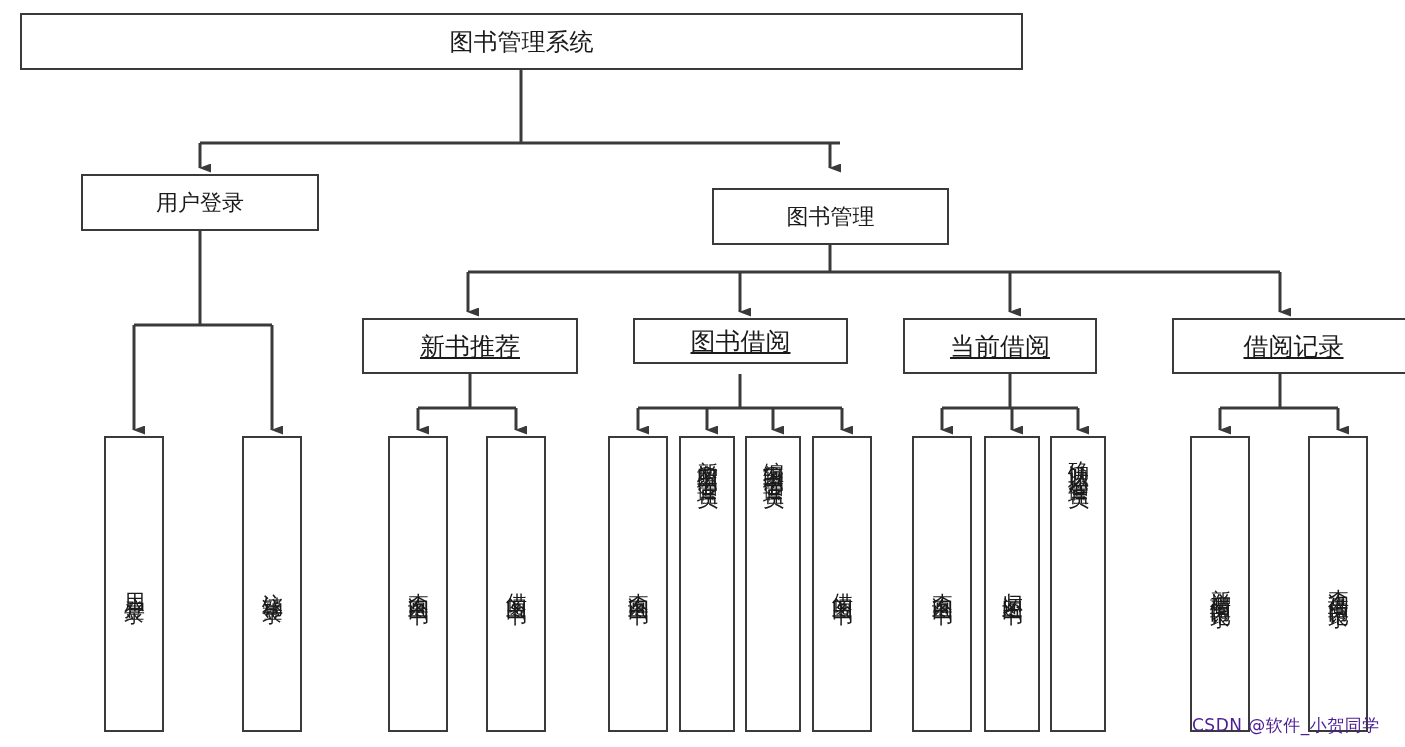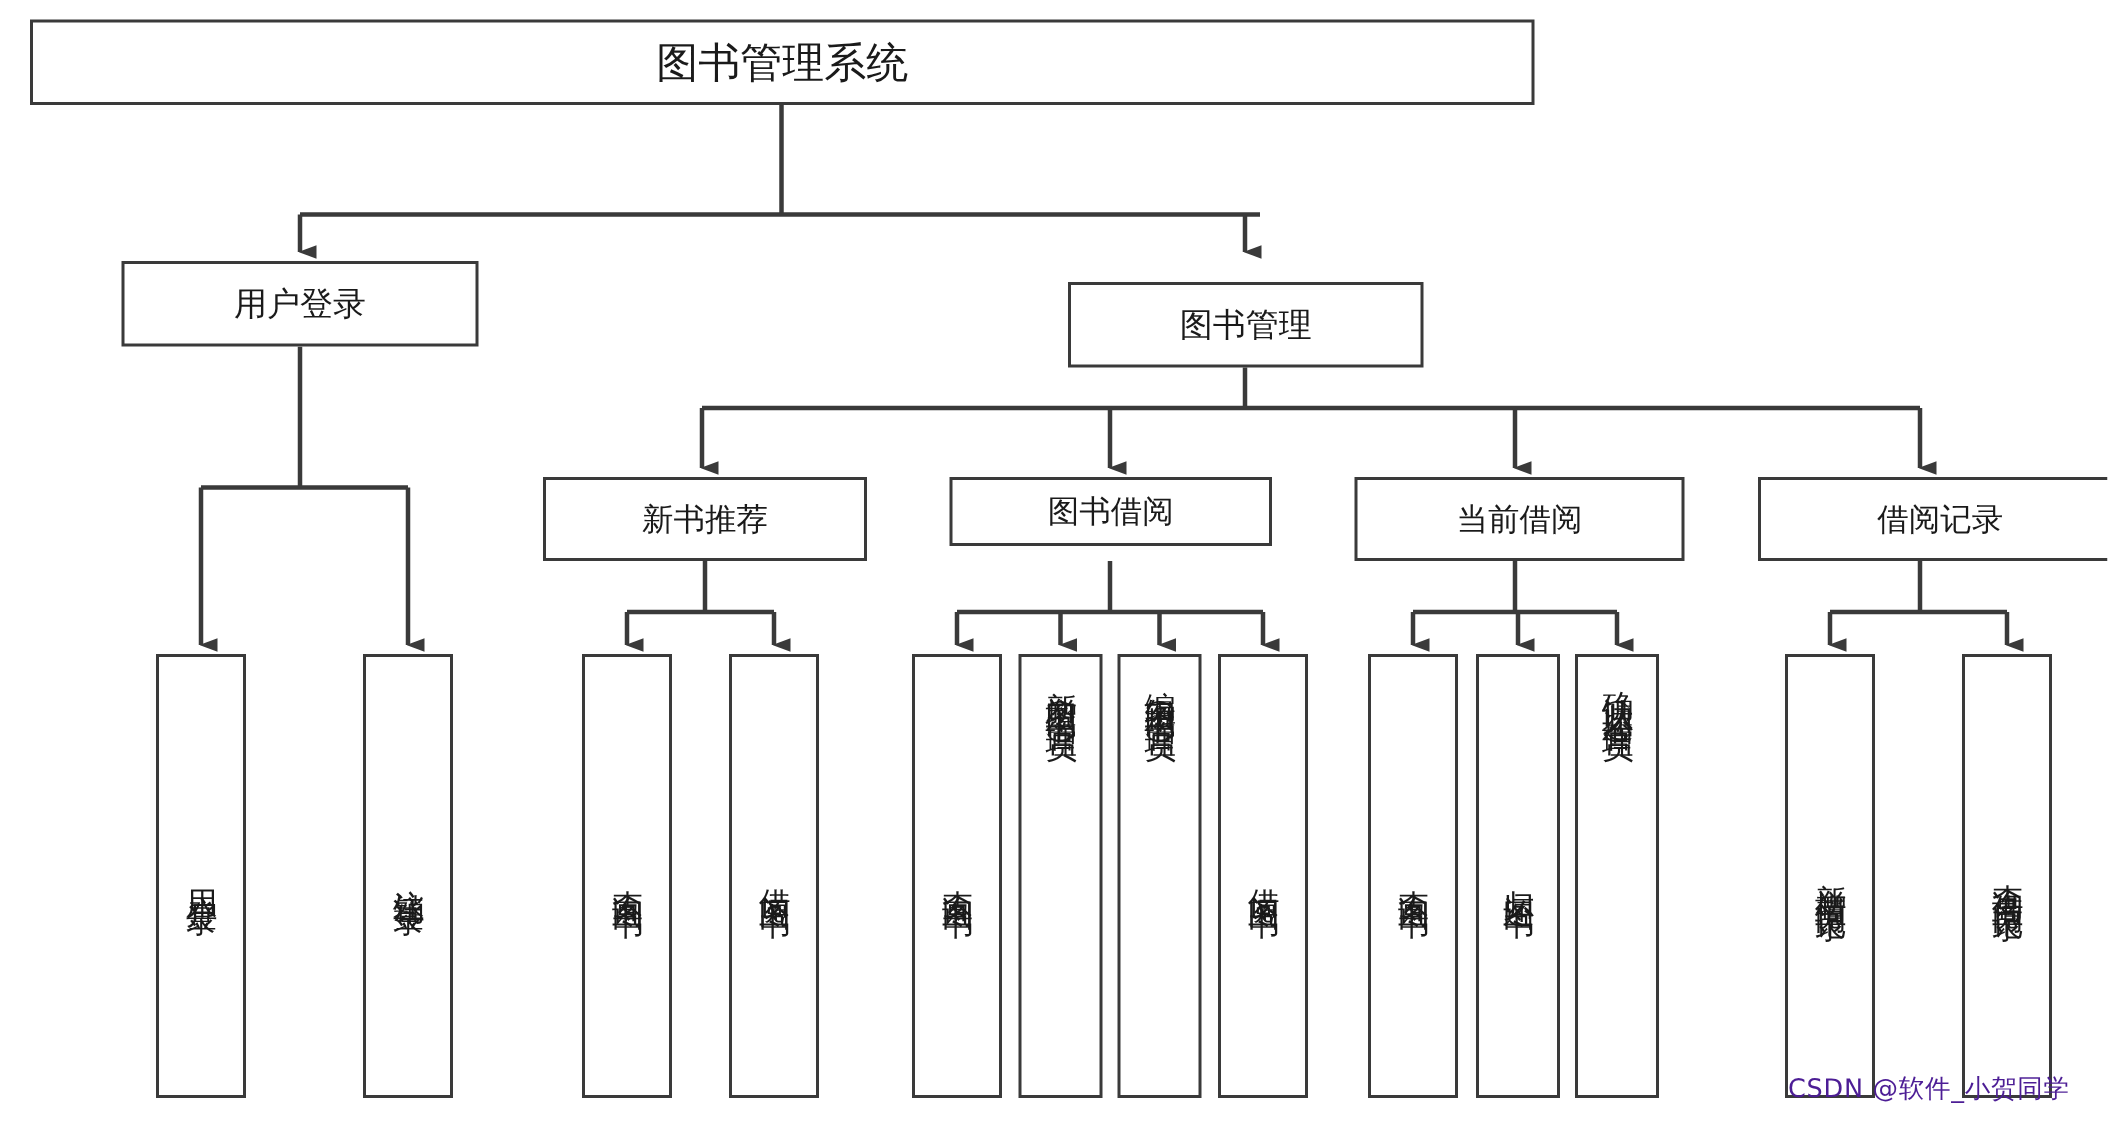--- a/index.html
+++ b/index.html
@@ -30,27 +30,28 @@
     position: absolute;
     box-sizing: border-box;
     background: #ffffff;
     border: 2px solid #3a3a3a;
     display: flex;
     align-items: center;
     justify-content: center;
     color: #1a1a1a;
   }
   .node.root {
-    font-size: 28px;
+    font-size: 24px;
   }
   .node.level2 {
     font-size: 22px;
   }
   .node.level3 {
-    font-size: 21px;
+    font-size: 25px;
+    text-decoration: underline;
   }
   
   .node.leaf {
     align-items: flex-start;
     justify-content: center;
     padding-top: 6px;
   }
   .vtext {
     writing-mode: vertical-rl;
     text-orientation: upright;
@@ -137,21 +138,21 @@
   <div class="node level2" style="left:712px; top:188px; width:237px; height:57px;">
     <span>图书管理</span>
   </div>
 
   <div class="node level3" style="left:362px; top:318px; width:216px; height:56px;">
     <span>新书推荐</span>
   </div>
   <div class="node level3" style="left:633px; top:318px; width:215px; height:46px;">
     <span>图书借阅</span>
   </div>
-  <div class="node level3" style="left:903px; top:318px; width:220px; height:56px;">
+  <div class="node level3" style="left:903px; top:318px; width:194px; height:56px;">
     <span>当前借阅</span>
   </div>
   <div class="node level3" style="left:1172px; top:318px; width:243px; height:56px;">
     <span>借阅记录</span>
   </div>
 
   <div class="node leaf centered" style="left:104px; top:436px; width:60px; height:296px;">
     <span class="vtext">用户登录</span>
   </div>
   <div class="node leaf centered" style="left:242px; top:436px; width:60px; height:296px;">

